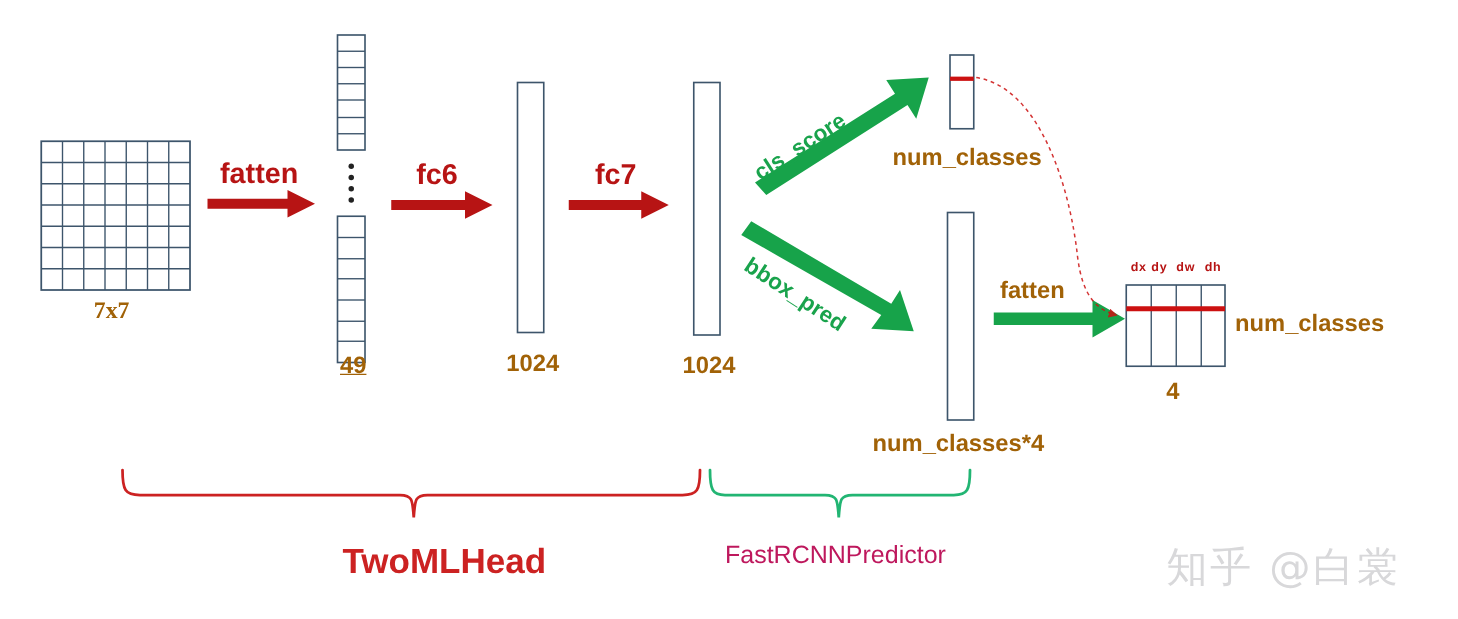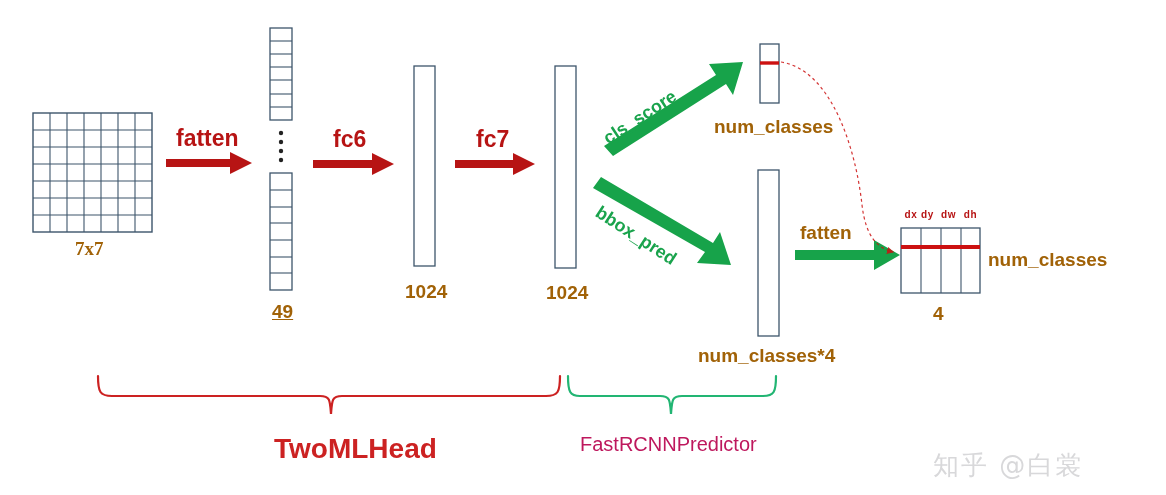--- a/index.html
+++ b/index.html
@@ -11,23 +11,22 @@
   #canvas{position:absolute;left:0;top:0;width:1166px;height:495px;}
   .lbl{position:absolute;white-space:nowrap;}
   .lbl-black{color:#a16207;font-size:19px;font-weight:600;}
   .lbl-red{color:#b71414;font-size:23px;font-weight:bold;}
   .lbl-brace-red{color:#cc2222;font-size:28px;font-weight:bold;}
   .lbl-brace-green{color:#be185d;font-size:20px;font-weight:normal;}
   .lbl-tiny-red{color:#b71414;font-size:10px;font-weight:bold;letter-spacing:.6px;}
   .rot-cls{color:#19a34c;font-size:18px;font-weight:bold;transform:rotate(-33deg);transform-origin:left bottom;}
   .rot-bbox{color:#19a34c;font-size:18px;font-weight:bold;transform:rotate(33deg);transform-origin:left top;}
   .watermark{
-    position:absolute;color:#d8d8da;font-size:26px;letter-spacing:2px;
+    position:absolute;color:#d8d8da;font-size:33px;letter-spacing:2px;
     font-family:"DejaVu Sans", sans-serif;
-    margin-top:16px;
   }
 </style>
 </head>
 <body>
 
 <svg id="canvas" viewBox="0 0 1166 495">
 
   <defs>
     <marker id="dotArrow" markerWidth="7" markerHeight="7" refX="5" refY="3" orient="auto">
       <path d="M0,0 L6,3 L0,6 z" fill="#cc1111"></path>
@@ -120,21 +119,21 @@
 
   <path d="M98,376 C98,392 100,396 112,396 L320,396 C330,396 330,400 331,414 C332,400 332,396 342,396 L546,396 C558,396 560,392 560,376" fill="none" stroke="#cc2222" stroke-width="2.2" stroke-linecap="round"></path>
 
   <path d="M568,376 C568,392 570,396 580,396 L660,396 C670,396 670,400 671,414 C672,400 672,396 682,396 L763,396 C774,396 776,392 776,376" fill="none" stroke="#22b573" stroke-width="2.2" stroke-linecap="round"></path>
 </svg>
 
 <div class="lbl lbl-black" style="left:75px; top:238px;font-family:Liberation Serif, serif;">7x7</div>
 
 <div class="lbl lbl-red" style="left:176px; top:125px;">fatten</div>
 
-<div class="lbl lbl-black" style="left:272px; top:301px;text-decoration:underline;">49</div>
+<div class="lbl lbl-black" style="left:272px; top:282px;text-decoration:underline;">49</div>
 
 <div class="lbl lbl-red" style="left:333px; top:126px;">fc6</div>
 
 <div class="lbl lbl-black" style="left:405px; top:281px;">1024</div>
 
 <div class="lbl lbl-red" style="left:476px; top:126px;">fc7</div>
 
 <div class="lbl lbl-black" style="left:546px; top:282px;">1024</div>
 
 <div class="lbl rot-cls" style="left:611px; top:128px;">cls_score</div>

